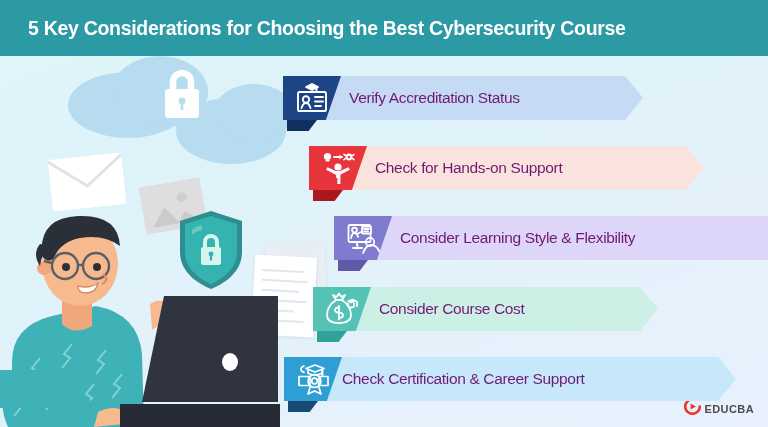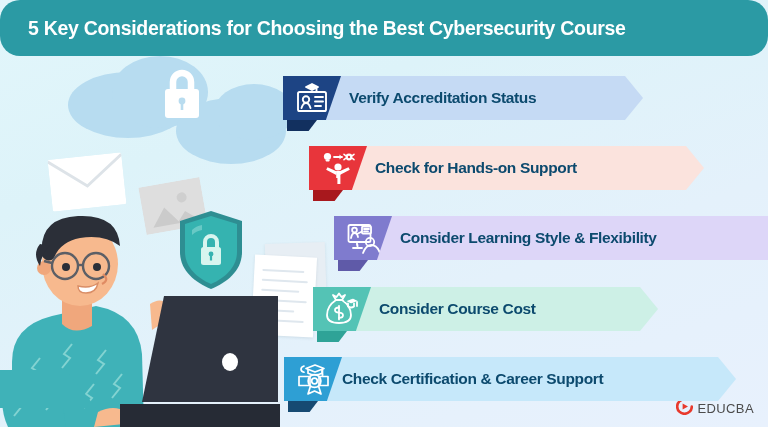--- a/index.html
+++ b/index.html
@@ -10,21 +10,21 @@
   }
   #canvas{
     position:relative;width:768px;height:427px;overflow:hidden;
     background:linear-gradient(160deg,#e2f6fb 0%, #ddf3f9 30%, #e4f1fb 65%, #e8f1fd 100%);
   }
 
   
   .header{
     position:absolute;left:0;top:0;width:768px;height:56px;
     background:#2b9aa4;
-    display:flex;align-items:center;border-radius:20px;
+    display:flex;align-items:center;
   }
   .header h1{
     margin:0;padding:0 0 0 28px;
     color:#ffffff;
     font-size:19.5px;
     font-weight:bold;
     letter-spacing:-0.3px;
     white-space:nowrap;
   }
 
@@ -55,31 +55,31 @@
     z-index:2;
   }
   .icon-tab svg{display:block;}
   .bar{
     position:absolute;top:0;height:44px;
     display:flex;align-items:center;
     z-index:1;
     filter:drop-shadow(3px 4px 3px rgba(60,90,110,.28));
   }
   .bar .label{
-    color:#0c4a6e;
+    color:#701a75;
     font-size:15.5px;
-    font-weight:bold;
+    font-weight:normal;
     letter-spacing:-0.35px;
     white-space:nowrap;
     padding-left:26px;
   }
 
   
   .logo{position:absolute;right:14px;bottom:8px;display:flex;align-items:center;gap:4px;}
-  .logo .word{font-size:13px;font-weight:normal;color:#4c4c4c;letter-spacing:.4px;}
+  .logo .word{font-size:11px;font-weight:bold;color:#4c4c4c;letter-spacing:.4px;}
 </style>
 </head>
 <body>
 
 <div id="canvas">
 
   <div class="header">
     <h1>5 Key Considerations for Choosing the Best Cybersecurity Course</h1>
   </div>
 

